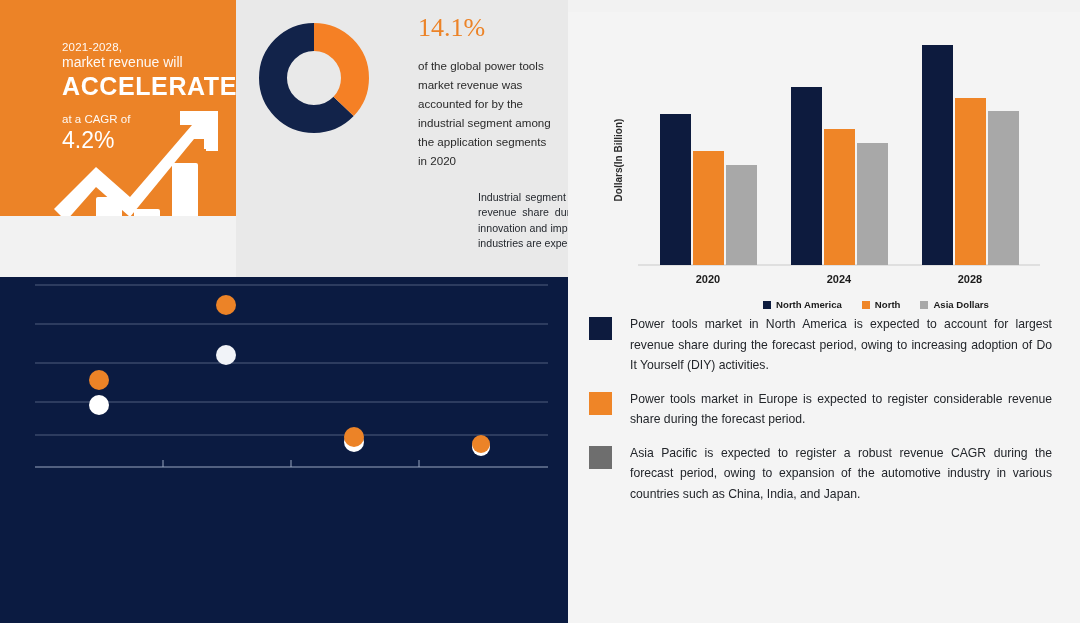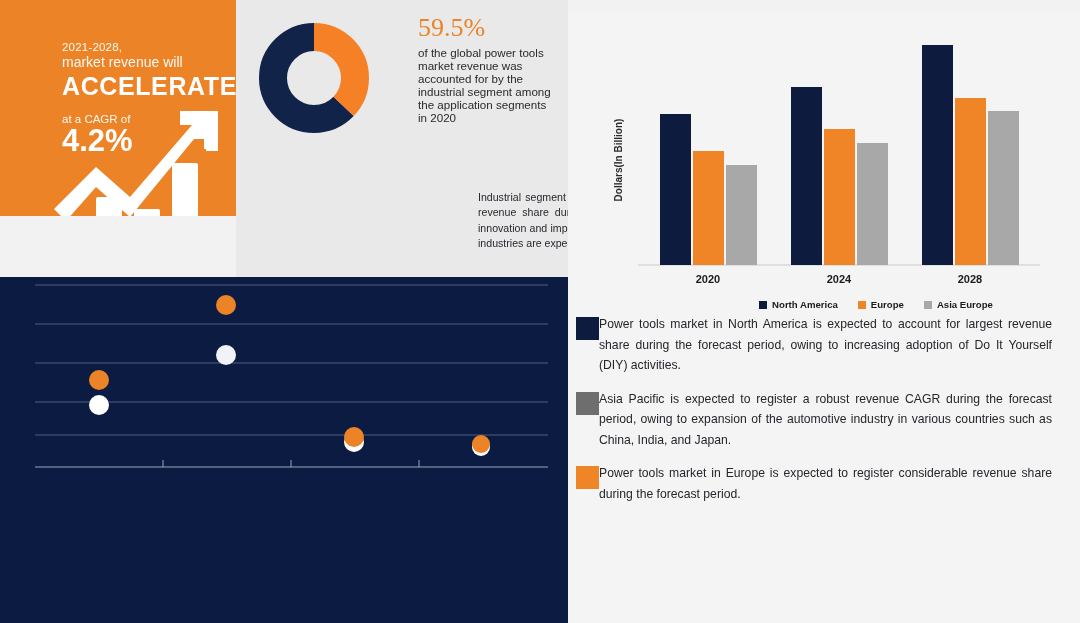--- a/index.html
+++ b/index.html
@@ -16,32 +16,32 @@
   
   #cagr-panel{
     position:absolute;left:0;top:0;width:236px;height:216px;
     background:#ec8327;overflow:hidden;
   }
   #cagr-text{position:absolute;left:62px;top:40px;width:160px;color:#ffffff;}
   #cagr-years{font-size:11.5px;letter-spacing:.2px;opacity:.95;line-height:15px;}
   #cagr-sub1{font-size:14px;opacity:.95;line-height:15px;}
   #cagr-accelerate{font-size:25px;font-weight:bold;letter-spacing:.6px;line-height:30px;margin-top:1px;text-align:right;}
   #cagr-sub2{font-size:11.5px;opacity:.95;line-height:16px;margin-top:10px;}
-  #cagr-value{font-size:31px;font-weight:bold;line-height:27px;}
+  #cagr-value{font-size:23px;font-weight:normal;line-height:27px;}
   #growth-arrow-icon{position:absolute;left:52px;top:105px;}
 
   
   #donut-panel{
     position:absolute;left:236px;top:0;width:332px;height:277px;
     background:#e9e9e9;
   }
   #donut-chart{position:absolute;left:22px;top:22px;}
   #donut-callout{position:absolute;left:182px;top:12px;width:140px;}
   #donut-pct{font-size:26px;color:#ec8327;line-height:32px;font-family:"Liberation Serif",serif;}
-  #donut-caption{font-size:11.6px;color:#2a2a2a;line-height:13px;margin-top:2px;}
+  #donut-caption{font-size:11.6px;color:#2a2a2a;line-height:19px;margin-top:12px;}
   #industrial-note{
     position:absolute;left:242px;top:190px;width:312px;
     font-size:10.6px;color:#24282e;line-height:15.4px;text-align:justify;
   }
 
   
   #dotplot-panel{
     position:absolute;left:0;top:277px;width:568px;height:346px;
     background:#0b1b41;
   }
@@ -56,21 +56,21 @@
   #bar-chart-area{position:absolute;left:0;top:0;width:512px;height:305px;}
   #bar-chart-svg{position:absolute;left:42px;top:18px;}
   #bar-legend{
     position:absolute;left:0;top:287px;width:616px;
     display:flex;justify-content:center;gap:20px;align-items:flex-end;
   }
   .bl-entry{display:flex;align-items:center;gap:5px;font-size:9.6px;font-weight:bold;color:#1b1b1b;}
   .bl-swatch{width:8px;height:8px;display:inline-block;}
 
   #region-notes{position:absolute;left:0;top:302px;width:512px;}
-  .region-note{display:flex;padding:0 28px 0 8px;margin-bottom:13px;justify-content:space-between;}
+  .region-note{display:flex;gap:18px;padding:0 28px 0 21px;margin-bottom:13px;justify-content:space-between;}
   .region-swatch{width:23px;height:23px;flex:0 0 23px;margin-top:3px;}
   .region-text{font-size:12.2px;color:#23262b;line-height:20.5px;text-align:justify;}
 </style>
 </head>
 <body>
 
 <div id="root">
 
   <div id="left-column">
 
@@ -95,21 +95,21 @@
     </div>
 
     <div id="donut-panel">
       <svg id="donut-chart" width="112" height="112" viewBox="0 0 112 112">
 
         <circle cx="56" cy="56" r="41" fill="none" stroke="#12234a" stroke-width="28" stroke-dasharray="162.0 95.6" stroke-dashoffset="-95.6" transform="rotate(-90 56 56)"></circle>
         <circle cx="56" cy="56" r="41" fill="none" stroke="#f58025" stroke-width="28" stroke-dasharray="95.6 162.0" stroke-dashoffset="0" transform="rotate(-90 56 56)"></circle>
       </svg>
 
       <div id="donut-callout">
-        <div id="donut-pct">59.5%</div>
+        <div id="donut-pct">14.1%</div>
         <div id="donut-caption">of the global power tools market revenue was accounted for by the industrial segment among the application segments in 2020</div>
       </div>
 
       <div id="industrial-note">Industrial segment is expected to continue to account for largest revenue share during the forecast period. Increasing technical innovation and implementation of advanced technology by various industries are expected to drive revenue growth of this segment</div>
     </div>
 
     <div id="dotplot-panel">
       <svg id="dotplot-svg" width="568" height="200" viewBox="0 0 568 200">
         <g stroke="#7d8aa6" stroke-width="0.8" opacity="0.75">
           <line x1="35" y1="8" x2="548" y2="8"></line>
@@ -165,38 +165,38 @@
         <text x="360" y="253" text-anchor="middle" font-family="Liberation Sans, sans-serif" font-size="11" font-weight="bold" fill="#1b1b1b">2028</text>
       </svg>
 
       <div id="bar-legend">
         <div class="bl-entry">
           <span class="bl-swatch" style="background:#0d1b3e"></span>
           <span>North America</span>
         </div>
         <div class="bl-entry">
           <span class="bl-swatch" style="background:#ef8527"></span>
-          <span>Europe</span>
+          <span>North</span>
         </div>
         <div class="bl-entry">
           <span class="bl-swatch" style="background:#a8a8a8"></span>
-          <span>Asia Europe</span>
+          <span>Asia Dollars</span>
         </div>
       </div>
     </div>
 
     <div id="region-notes">
       <div class="region-note">
         <span class="region-swatch" style="background:#0d1b3e"></span>
         <span class="region-text">Power tools market in North America is expected to account for largest revenue share during the forecast period, owing to increasing adoption of Do It Yourself (DIY) activities.</span>
       </div>
       <div class="region-note">
+        <span class="region-swatch" style="background:#ef8527"></span>
+        <span class="region-text">Power tools market in Europe is expected to register considerable revenue share during the forecast period.</span>
+      </div>
+      <div class="region-note">
         <span class="region-swatch" style="background:#6e6e6e"></span>
         <span class="region-text">Asia Pacific is expected to register a robust revenue CAGR during the forecast period, owing to expansion of the automotive industry in various countries such as China, India, and Japan.</span>
       </div>
-      <div class="region-note">
-        <span class="region-swatch" style="background:#ef8527"></span>
-        <span class="region-text">Power tools market in Europe is expected to register considerable revenue share during the forecast period.</span>
-      </div>
     </div>
 
   </div>
 </div>
 
 </body></html>

